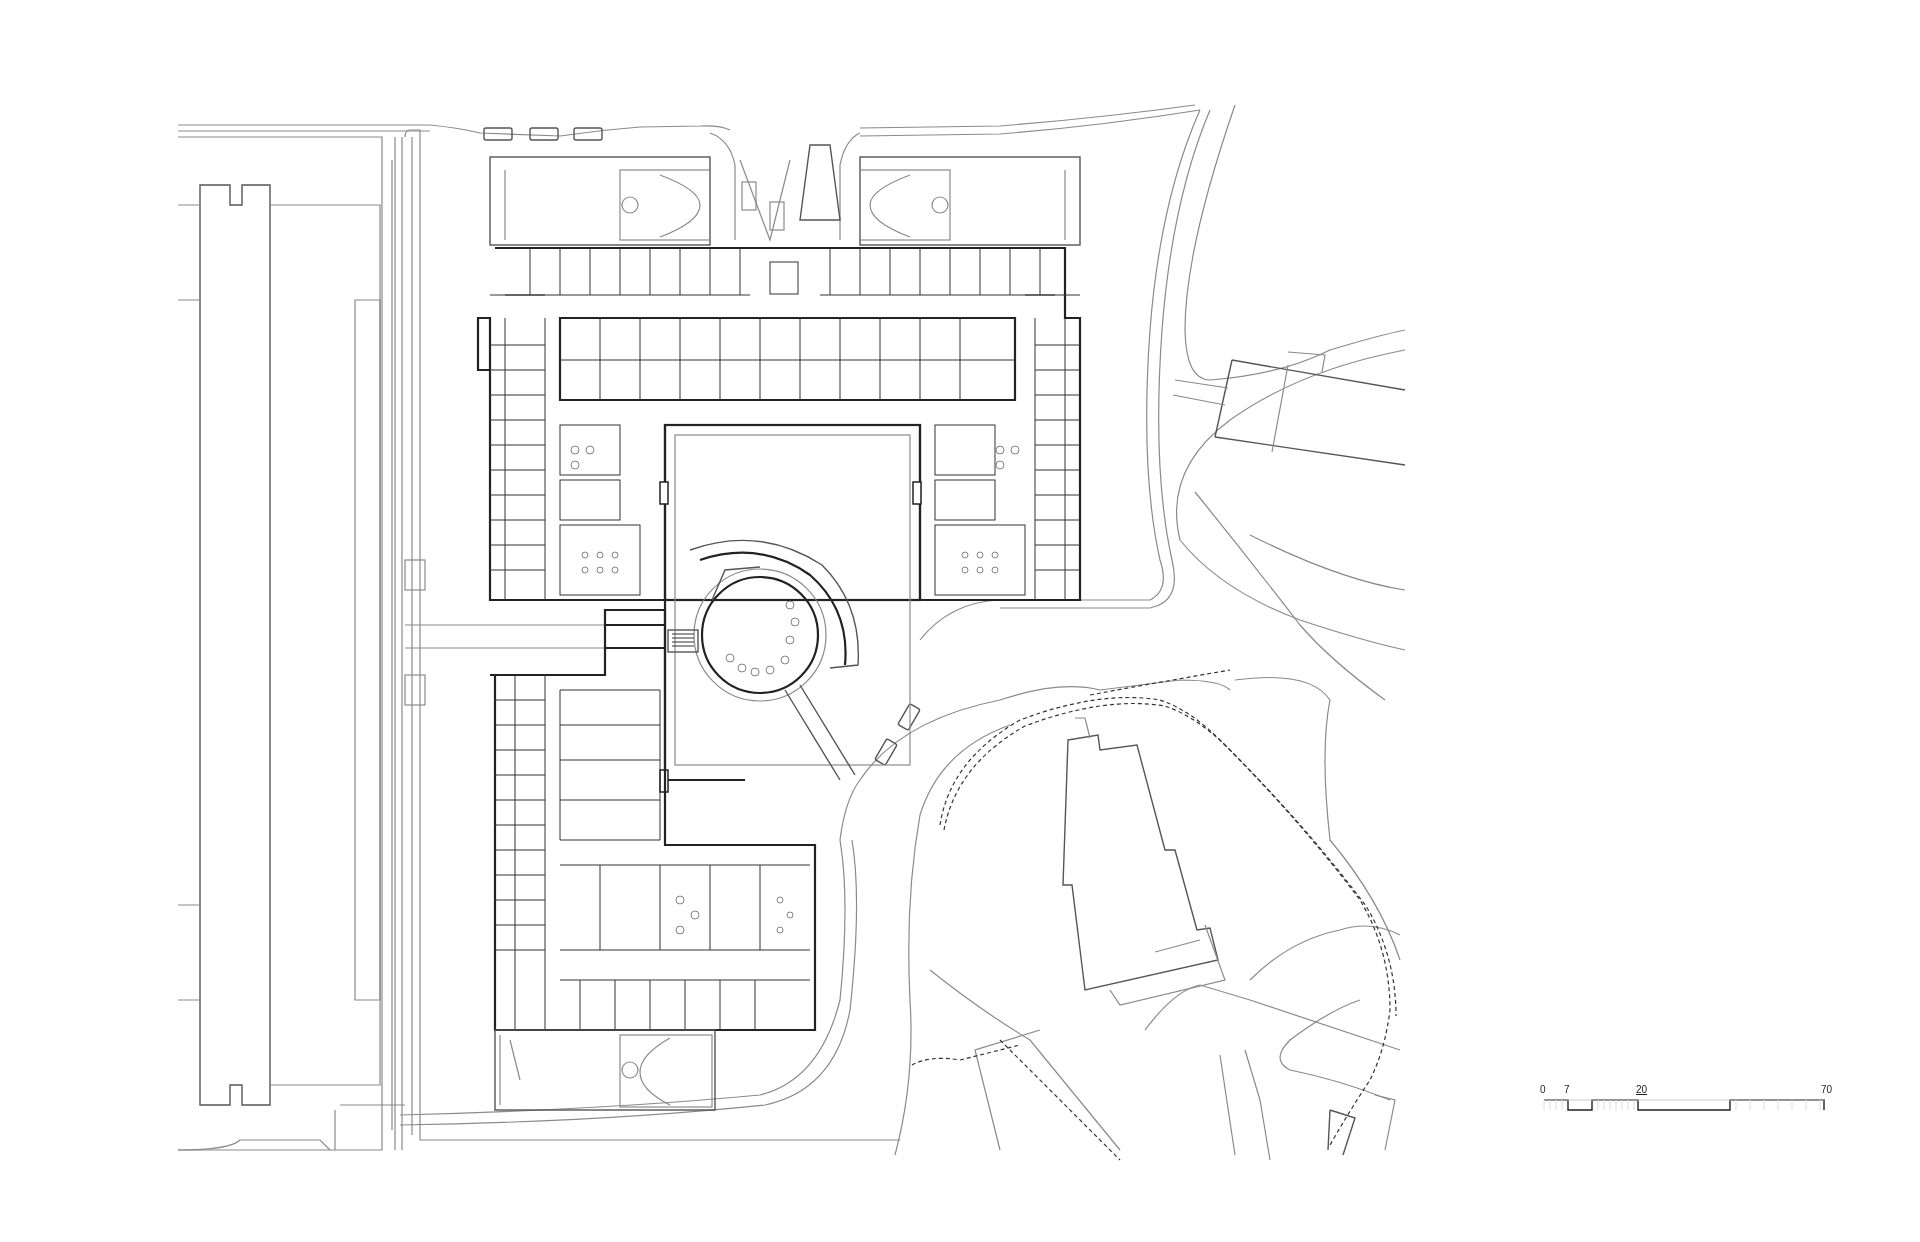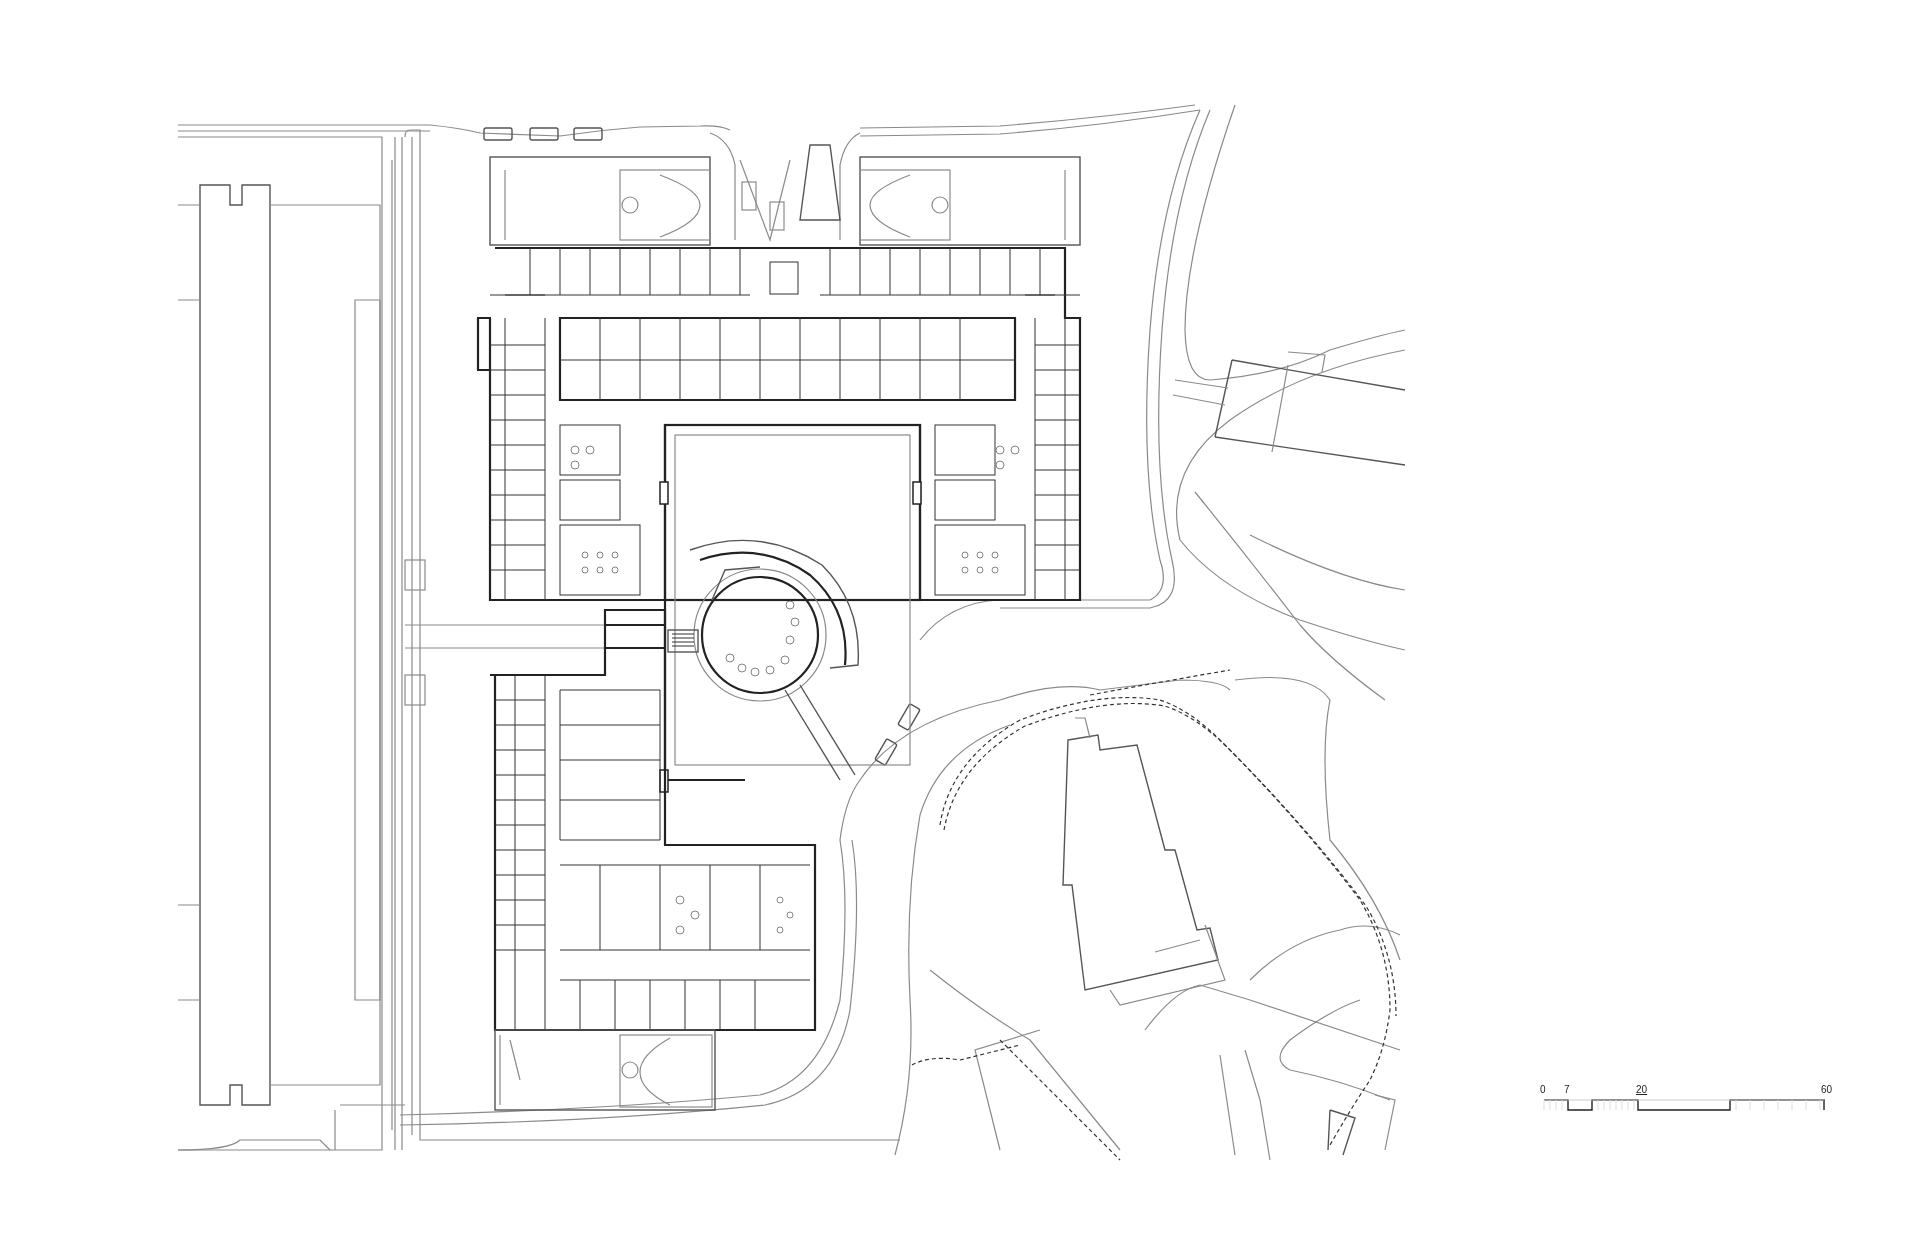--- a/index.html
+++ b/index.html
@@ -239,21 +239,21 @@
   <g>
     <path class="med" d="M1330 1110 L1355 1118 L1343 1155 M1330 1110 L1328 1150"></path>
     <path class="thin" d="M1375 1095 L1395 1100 L1385 1150"></path>
   </g>
 </svg>
 
 <div class="scale-bar">
   <span class="scale-label" style="left:0px;">0</span>
   <span class="scale-label" style="left:24px;">7</span>
   <span class="scale-label" style="left:96px;text-decoration:underline;">20</span>
-  <span class="scale-label" style="left:281px;">60</span>
+  <span class="scale-label" style="left:281px;">70</span>
   <svg width="300" height="30" style="position:absolute;left:0;top:12px;">
     <path d="M4 4 L28 4 L28 14 L52 14 L52 4 L98 4 L98 14 L190 14 L190 4 L284 4 L284 14" fill="none" stroke="#222" stroke-width="1.4"></path>
     <line x1="4" y1="4" x2="284" y2="4" stroke="#ccc" stroke-width="1"></line>
     <g stroke="#ddd" stroke-width="1">
       <line x1="4" y1="4" x2="4" y2="14"></line>
         <line x1="10" y1="4" x2="10" y2="14"></line>
         <line x1="16" y1="4" x2="16" y2="14"></line>
         <line x1="22" y1="4" x2="22" y2="14"></line>
       <line x1="58" y1="4" x2="58" y2="14"></line>
         <line x1="64" y1="4" x2="64" y2="14"></line>

